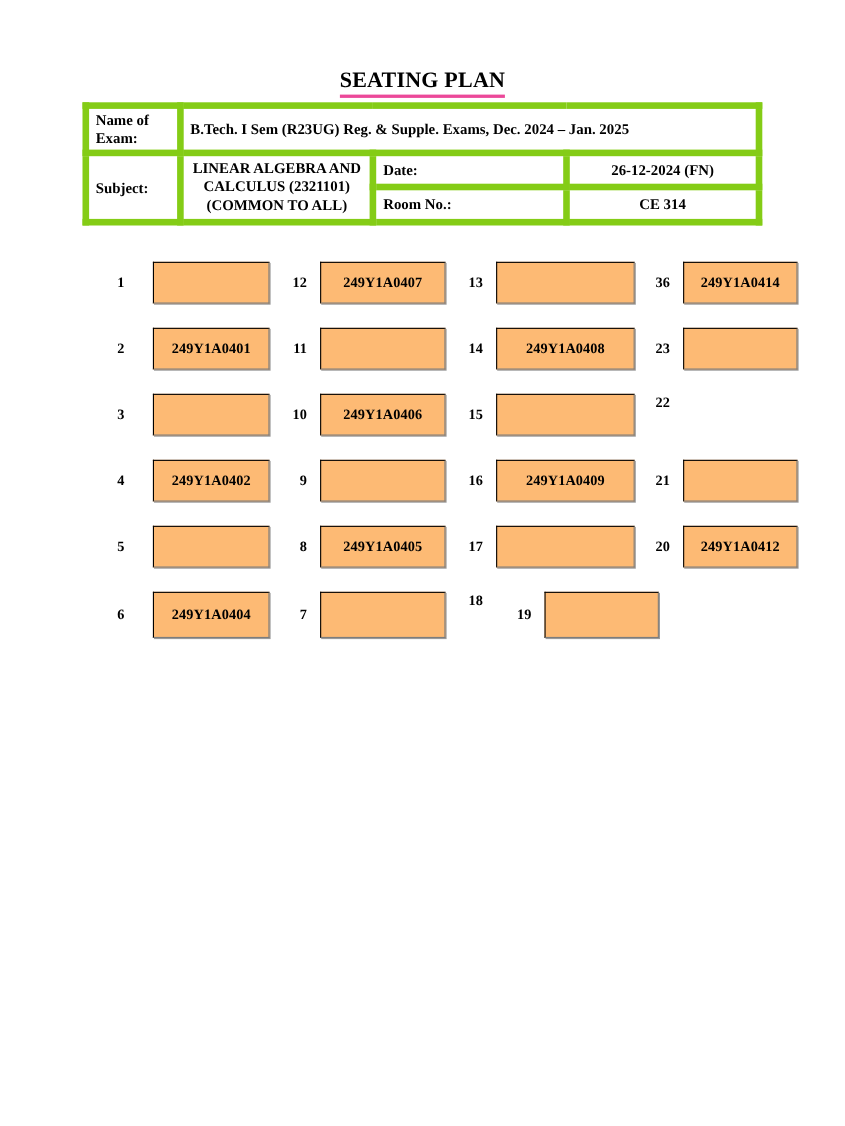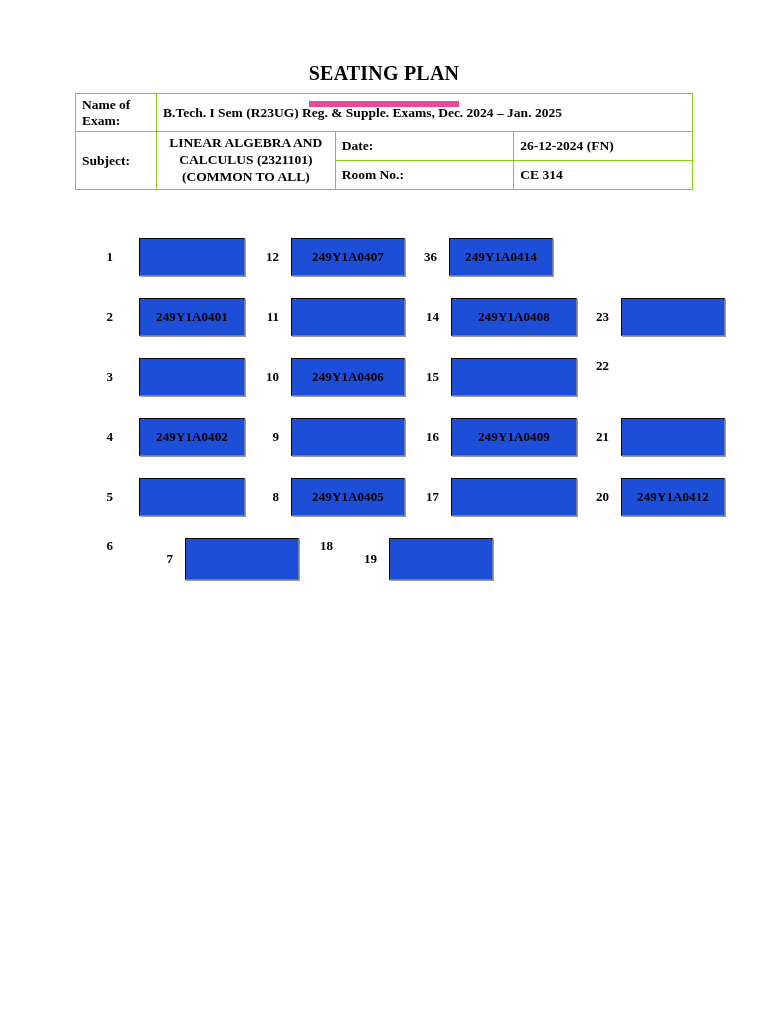--- a/index.html
+++ b/index.html
@@ -29,35 +29,35 @@
     position: absolute;
     left: 0;
     top: 62px;
     width: 768px;
     text-align: center;
     font-size: 20px;
     font-weight: bold;
     letter-spacing: 0.2px;
   }
   .title span {
-    border-bottom: 6px solid #ec4899;
-    padding-bottom: 17px;
+    border-bottom: 3px solid #ec4899;
+    padding-bottom: 2px;
   }
 
   
   .info-table {
     position: absolute;
     left: 75px;
     top: 93px;
     width: 618px;
     border-collapse: collapse;
     table-layout: fixed;
   }
   .info-table td {
-    border: 1px solid #84cc16;
+    border: 6px solid #84cc16;
     font-size: 13.5px;
     font-weight: bold;
     padding: 3px 6px;
     vertical-align: middle;
   }
   .lbl-cell {
     width: 68px;
     line-height: 1.15;
   }
   .exam-cell {
@@ -66,20 +66,21 @@
   }
   .subject-cell {
     text-align: center;
     line-height: 1.25;
     font-size: 13.5px;
   }
   .dr-lbl {
     width: 78px;
   }
   .dr-val {
+    text-align: center;
     width: 130px;
   }
   .date-val {
     font-size: 13.5px;
   }
 
   
   .grid {
     position: absolute;
     left: 95px;
@@ -99,21 +100,21 @@
     font-size: 13px;
     font-weight: bold;
     text-align: right;
     flex: 0 0 auto;
   }
   .seat-box {
     box-sizing: border-box;
     border: 1px solid #7d7d7d;
     border-top-color: #000000;
     border-left-color: #000000;
-    background: #1d4ed8;
+    background: #fdba74;
     height: 38px;
     display: flex;
     align-items: center;
     justify-content: center;
     font-size: 13px;
     font-weight: bold;
     letter-spacing: 0.1px;
     box-shadow: 1px 1px 0 #9a9a9a;
   }
 
@@ -168,20 +169,24 @@
 
     <div class="seat-row">
       <div class="seat-cell col-a">
         <div class="seat-num">1</div>
         <div class="seat-box"></div>
       </div>
       <div class="seat-cell col-b">
         <div class="seat-num">12</div>
         <div class="seat-box">249Y1A0407</div>
       </div>
+      <div class="seat-cell col-c">
+        <div class="seat-num">13</div>
+        <div class="seat-box"></div>
+      </div>
       <div class="seat-cell col-d">
         <div class="seat-num">36</div>
         <div class="seat-box">249Y1A0414</div>
       </div>
     </div>
 
     <div class="seat-row">
       <div class="seat-cell col-a">
         <div class="seat-num">2</div>
         <div class="seat-box">249Y1A0401</div>
@@ -252,20 +257,21 @@
       </div>
       <div class="seat-cell col-d">
         <div class="seat-num">20</div>
         <div class="seat-box">249Y1A0412</div>
       </div>
     </div>
 
     <div class="seat-row tall">
       <div class="seat-cell col-a">
         <div class="seat-num">6</div>
+        <div class="seat-box">249Y1A0404</div>
       </div>
       <div class="seat-cell col-b">
         <div class="seat-num">7</div>
         <div class="seat-box"></div>
       </div>
       <div class="seat-cell col-c">
         <div class="seat-num">18</div>
       </div>
       <div class="seat-cell col-d">
         <div class="seat-num">19</div>

